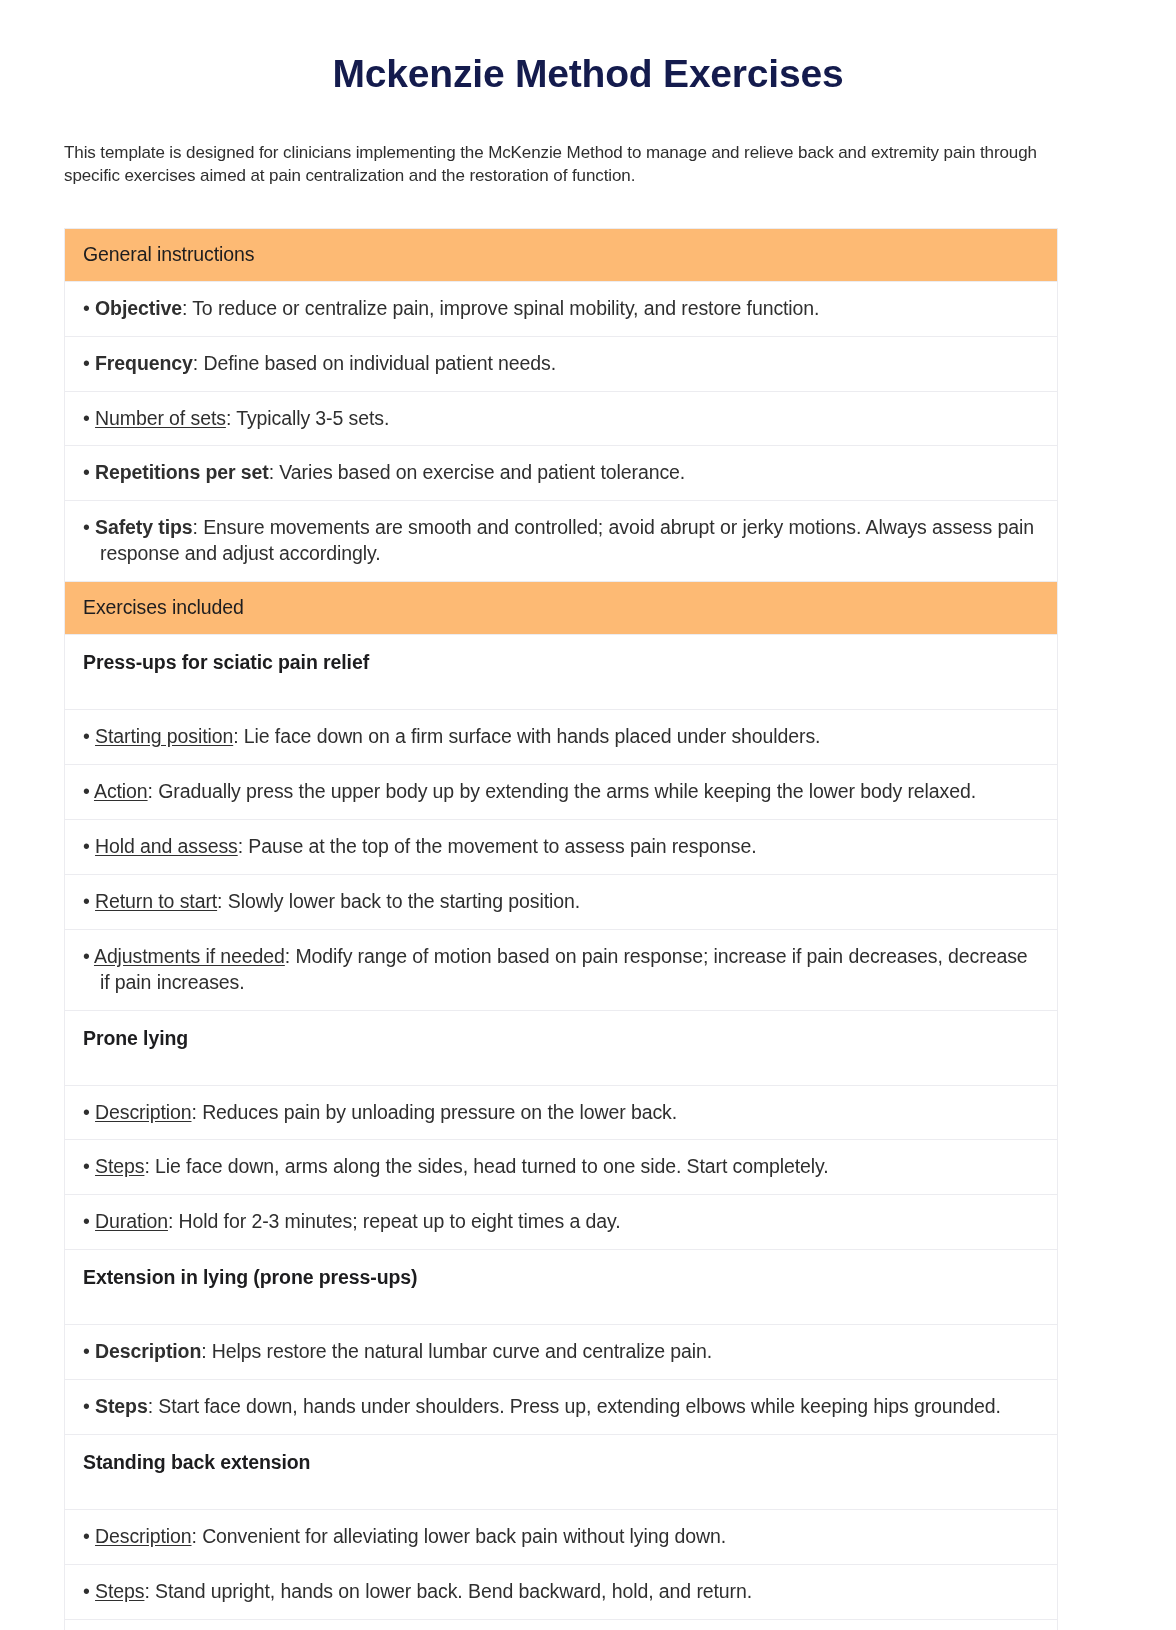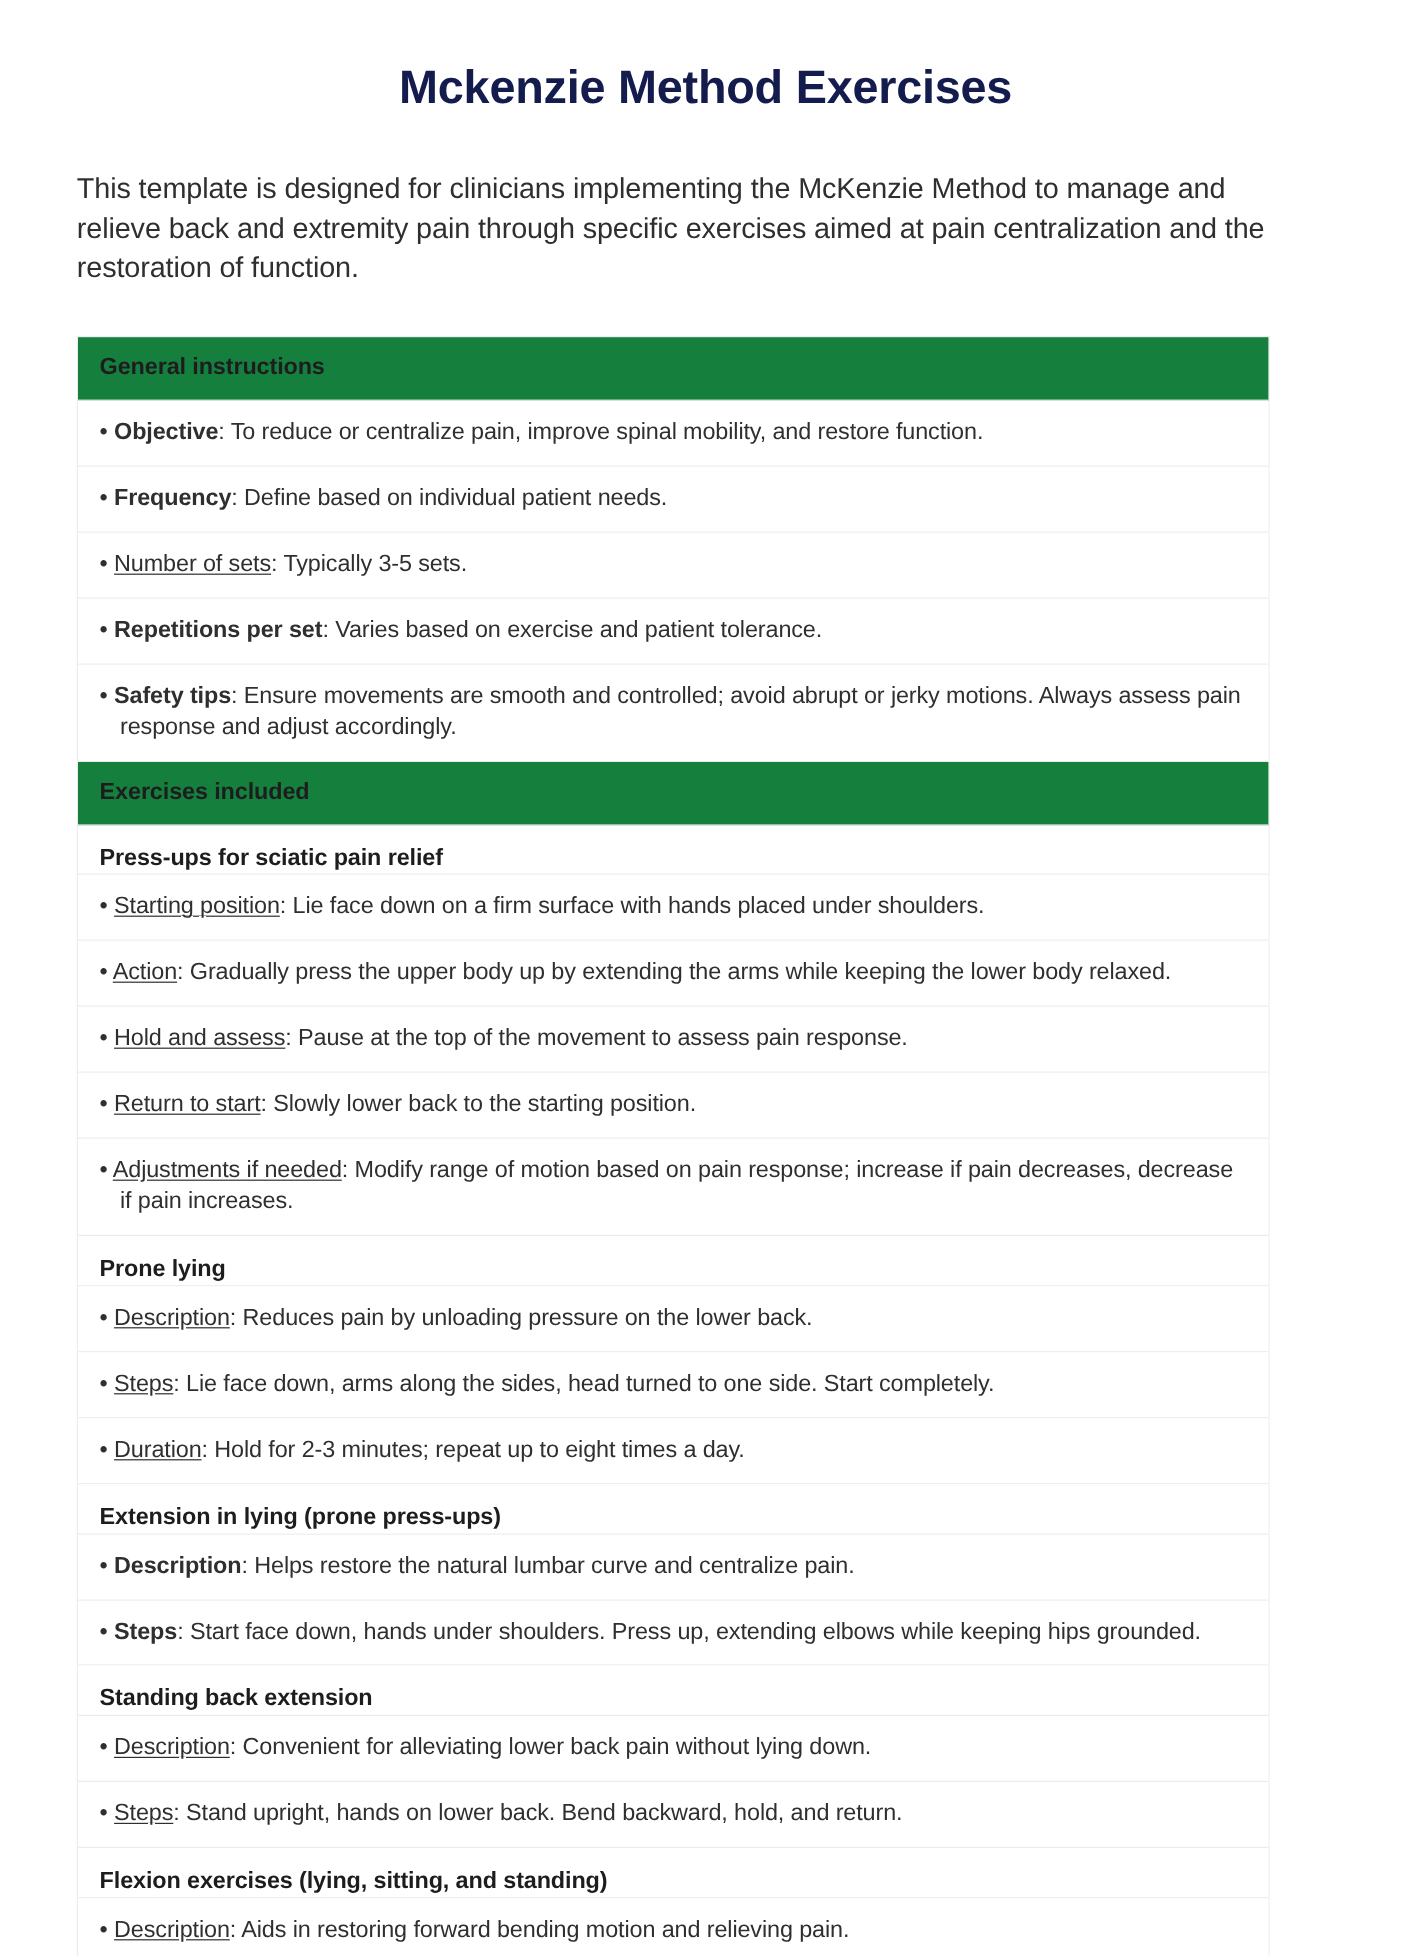--- a/index.html
+++ b/index.html
@@ -28,21 +28,21 @@
     color: #141b4d;
     text-align: center;
     letter-spacing: -0.2px;
     margin: 52px 0 0 0;
     padding: 0 47px;
     line-height: 1.15;
   }
   .intro {
     margin: 44px 64px 0 64px;
     width: 990px;
-    font-size: 24px;
+    font-size: 17px;
     line-height: 1.38;
     color: #2f2f2f;
     letter-spacing: -0.1px;
   }
   .table-wrap {
     margin: 40px 64px 0 64px;
     width: 994px;
     border: 1px solid #ececf0;
     border-bottom: none;
     box-sizing: border-box;
@@ -52,32 +52,32 @@
     border-bottom: 1px solid #ececf0;
     box-sizing: border-box;
     padding: 14px 18px 14px 18px;
     font-size: 19.5px;
     line-height: 1.33;
     color: #2f2f2f;
     background: #ffffff;
     letter-spacing: -0.1px;
   }
   .row.section-head {
-    background: #15803d;
-    font-weight: bold;
+    background: #fdba74;
+    font-weight: normal;
     color: #1d1d1f;
     padding-top: 13px;
     padding-bottom: 13px;
   }
   .row.exercise-head {
     background: #ffffff;
     font-weight: bold;
     color: #1d1d1f;
     padding-top: 15px;
-    padding-bottom: 0;
+    padding-bottom: 33px;
   }
   .row.bullet {
     padding-left: 18px;
   }
   .bullet-line {
     display: block;
     padding-left: 17px;
     text-indent: -17px;
   }
   .bullet-line .dot {

